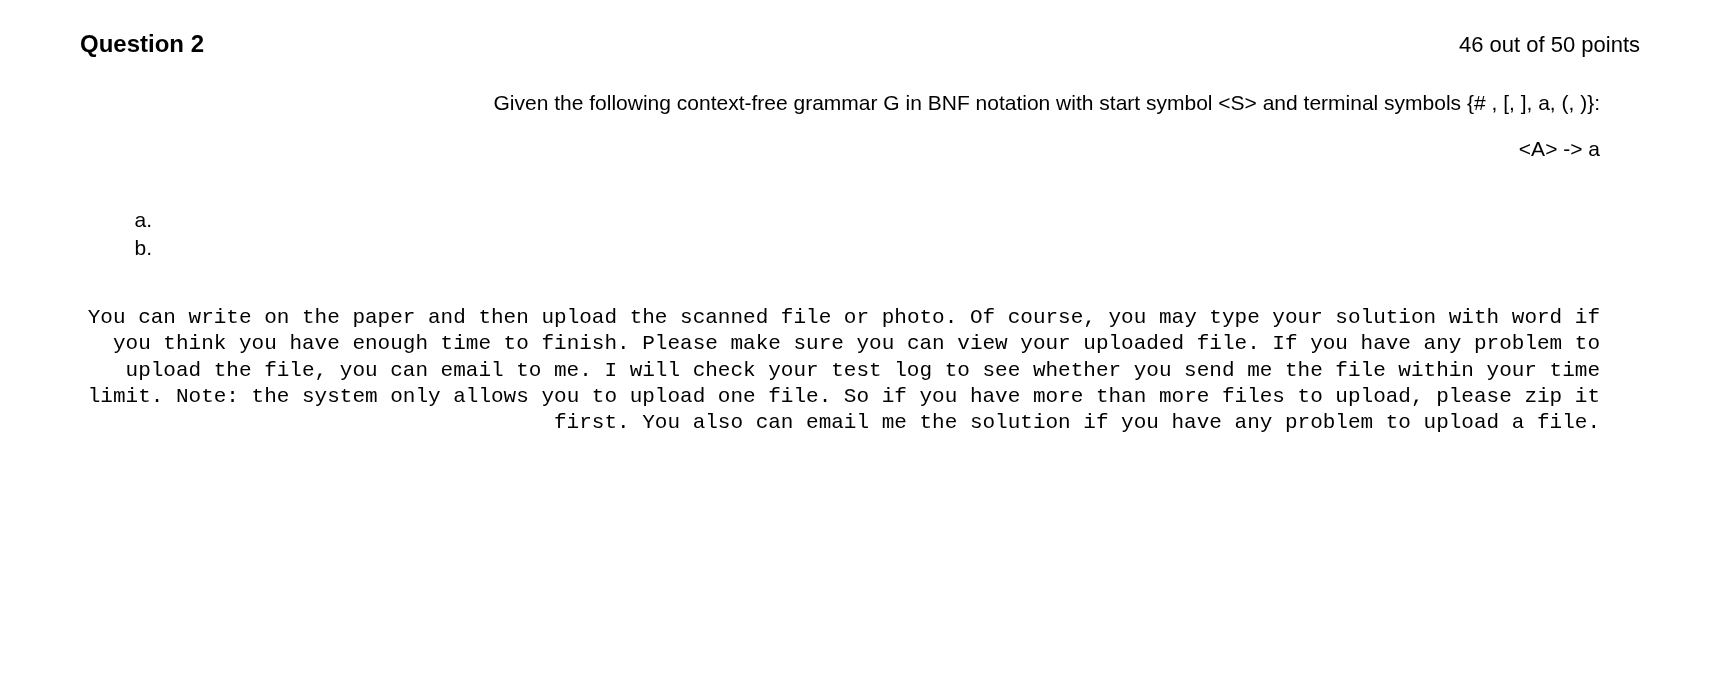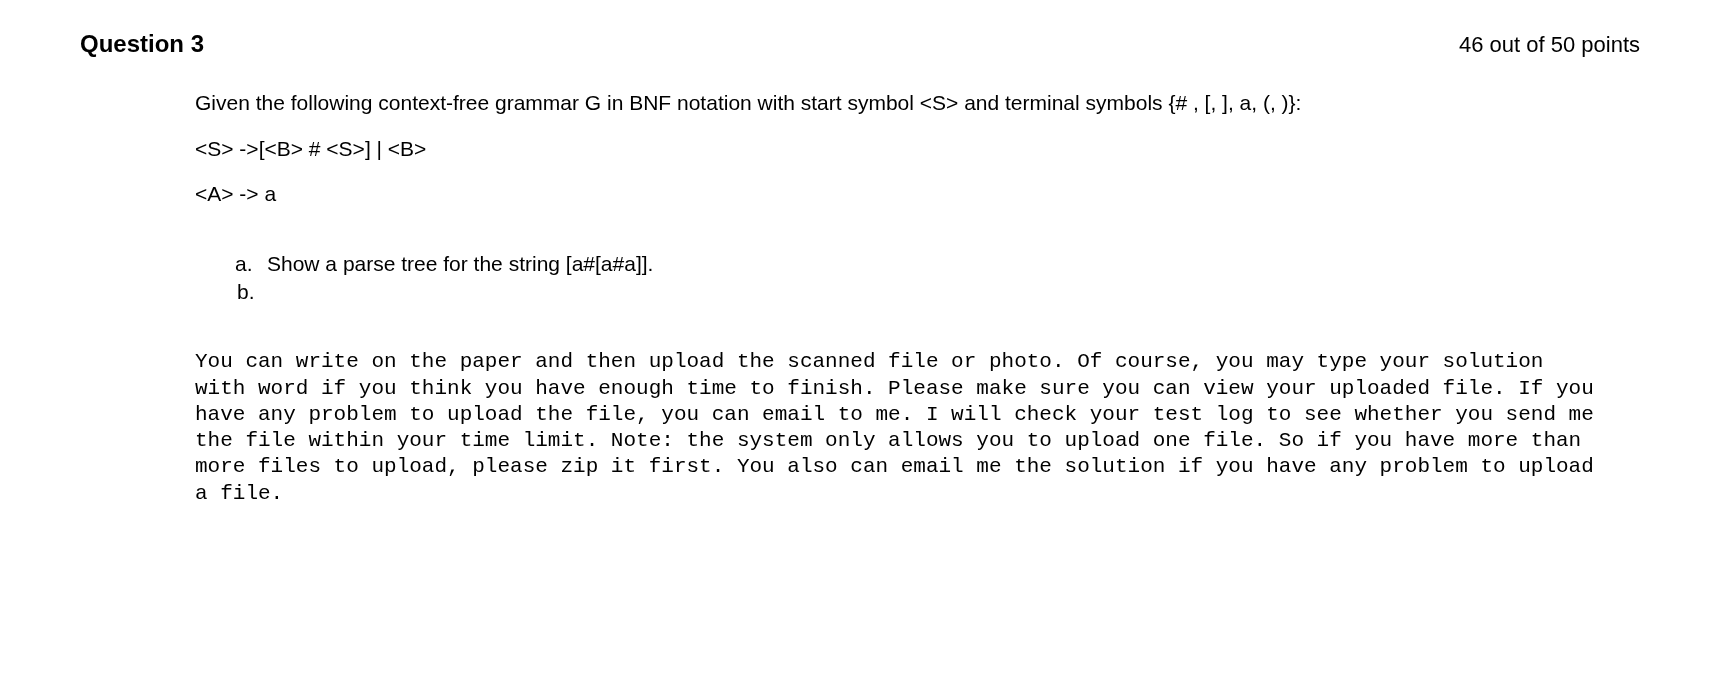--- a/index.html
+++ b/index.html
@@ -22,23 +22,23 @@
       margin-bottom: 32px;
     }
     .question-title {
       font-weight: bold;
       font-size: 24px;
     }
     .points {
       font-size: 22px;
     }
     .body-content {
-      margin-left: 115px;
       margin-right: 40px;
       line-height: 1.25;
+      text-align: right;
     }
     .intro {
       margin-bottom: 20px;
     }
     .rule {
       margin-bottom: 18px;
     }
     .subparts {
       margin-top: 44px;
       margin-bottom: 44px;
@@ -56,34 +56,32 @@
     }
     .instructions {
       line-height: 1.25;
       font-family: Liberation Mono, monospace;
     }
   </style>
 </head>
 <body>
 
 <div class="header-row">
-  <div class="question-title">Question 3</div>
+  <div class="question-title">Question 2</div>
   <div class="points">46 out of 50 points</div>
 </div>
 
 <div class="body-content">
   <div class="intro">Given the following context-free grammar G in BNF notation with start symbol &lt;S&gt; and terminal symbols {# , [, ], a, (, )}:</div>
 
-  <div class="rule">&lt;S&gt; -&gt;[&lt;B&gt; # &lt;S&gt;] | &lt;B&gt;</div>
   <div class="rule">&lt;A&gt; -&gt; a</div>
 
   <div class="subparts">
     <div class="subpart">
       <span class="subpart-marker">a.</span>
-      <span>Show a parse tree for the string [a#[a#a]].</span>
     </div>
     <div class="subpart subpart-b">
       <span class="subpart-marker">b.</span>
     </div>
   </div>
 
   <div class="instructions">You can write on the paper and then upload the scanned file or photo. Of course, you may type your solution with word if you think you have enough time to finish. Please make sure you can view your uploaded file. If you have any problem to upload the file, you can email to me. I will check your test log to see whether you send me the file within your time limit. Note: the system only allows you to upload one file. So if you have more than more files to upload, please zip it first. You also can email me the solution if you have any problem to upload a file.</div>
 </div>
 
 </body></html>

